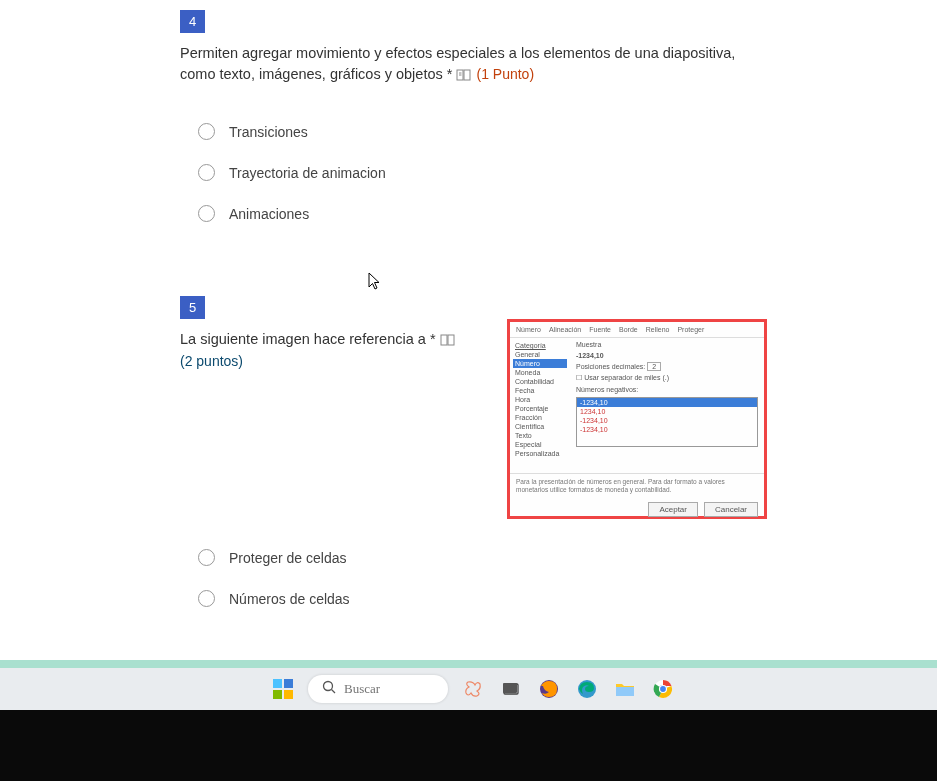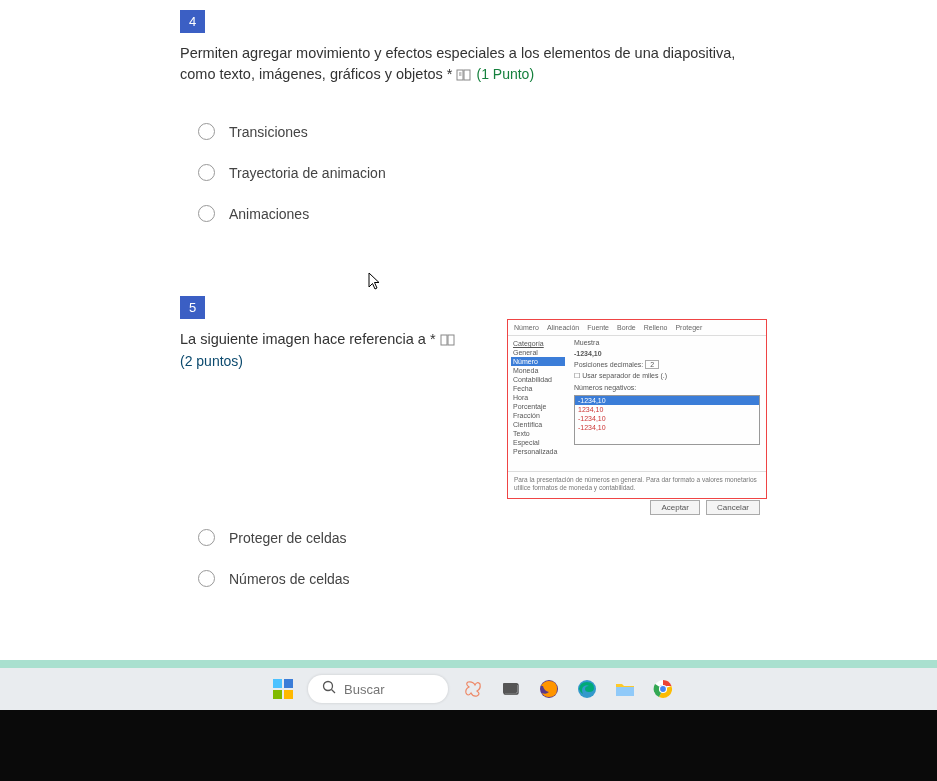--- a/index.html
+++ b/index.html
@@ -34,21 +34,21 @@
       padding: 4px 9px;
       font-weight: 500;
     }
     .q-text {
       color: #333;
       font-size: 14.5px;
       line-height: 1.45;
       margin-top: 10px;
     }
     .q-points {
-      color: #15803d;
+      color: #c2410c;
       font-size: 14px;
       display: inline;
     }
     .immersive-icon svg { vertical-align: middle; }
 
     .options { margin-top: 26px; margin-left: 18px; }
     .option-row {
       display: flex;
       align-items: center;
       padding: 12px 0;
@@ -74,22 +74,22 @@
     }
     .q5-left { flex: 1; }
     .q5-sub {
       color: #0c4a6e;
       font-size: 14px;
       margin-top: 3px;
     }
 
     .dialog-img {
       width: 260px;
-      height: 180px;
-      border: 1px solid #ef4444;
+      height: 200px;
+      border: 3px solid #ef4444;
       background: #fefefe;
       font-size: 7px;
       color: #555;
       position: relative;
     }
     .dialog-tabs {
       display: flex;
       gap: 8px;
       padding: 4px 6px;
       border-bottom: 1px solid #ddd;
@@ -193,20 +193,21 @@
       width: 140px;
       box-shadow: 0 0 3px rgba(0,0,0,.15);
     }
     .search-box input {
       border: none;
       outline: none;
       font-size: 13px;
       width: 90px;
       color: #b91c1c;
       background: transparent;
+      font-family: Liberation Serif, serif;
     }
     .tb-icon {
       width: 26px; height: 26px;
       display: flex;
       align-items: center;
       justify-content: center;
       border-radius: 4px;
     }
 
     .below-black {

